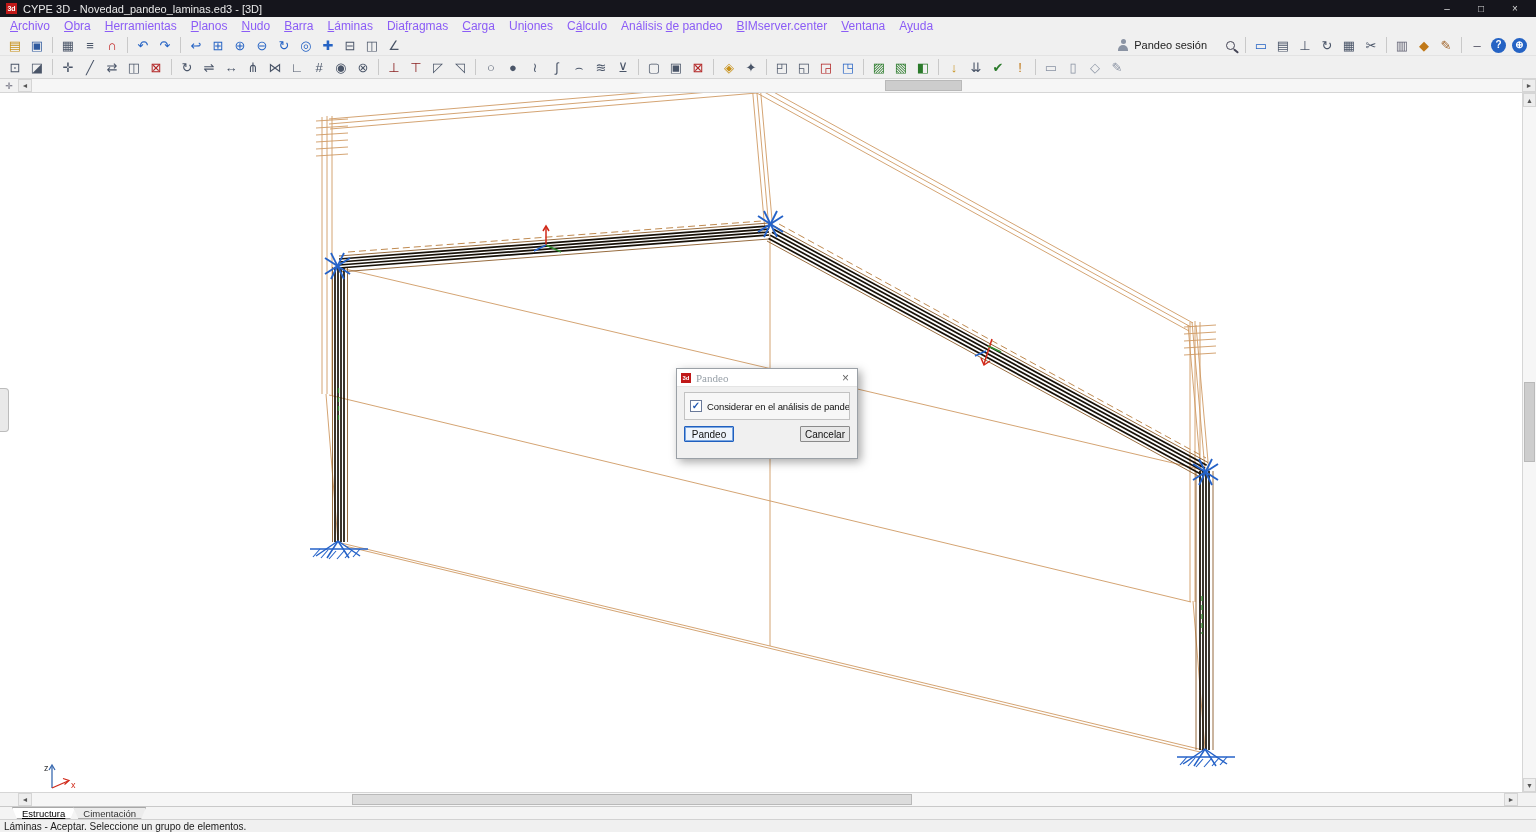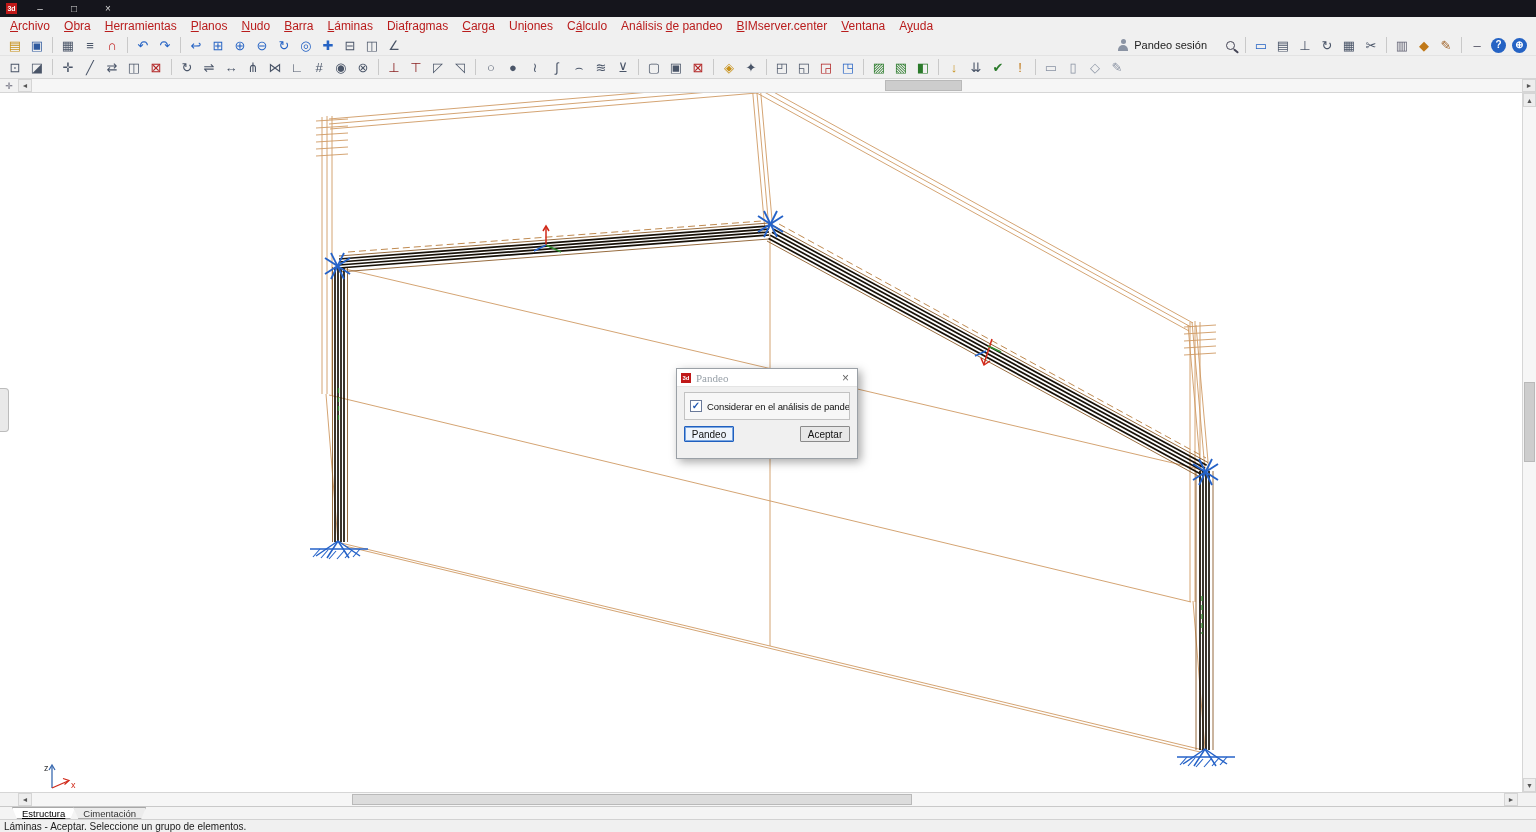--- a/index.html
+++ b/index.html
@@ -8,21 +8,21 @@
 
 
 .titlebar{position:absolute;left:0;top:0;width:100%;height:17px;background:#15151c;color:#e8e8e8;display:flex;align-items:center;padding:0 4px;font-size:11px;z-index:30;}
 .app-icon{width:11px;height:11px;background:#c01818;color:#fff;font-size:7px;font-weight:bold;display:flex;align-items:center;justify-content:center;margin:0 6px 0 2px;flex:none;}
 .title-text{flex:1;white-space:nowrap;overflow:hidden;}
 .win-btns{display:flex;}
 .win-btn{width:34px;text-align:center;color:#d8d8d8;font-size:10px;line-height:16px;}
 
 
 .menubar{position:absolute;left:0;top:17px;width:100%;height:18px;background:#f0f0f0;display:flex;align-items:center;padding-left:3px;z-index:30;}
-.menu-item{padding:1px 7px;font-size:12px;color:#b91c1c;white-space:nowrap;}
+.menu-item{padding:1px 7px;font-size:12px;color:#8b5cf6;white-space:nowrap;}
 
 
 .toolbar{position:absolute;left:0;width:100%;background:#f0f0f0;display:flex;align-items:center;z-index:30;}
 .toolbar.row1{top:35px;height:21px;border-bottom:1px solid #e3e3e3;padding-left:4px;}
 .toolbar.row2{top:56px;height:23px;border-bottom:1px solid #d5d5d5;padding-left:4px;}
 .tbicon{width:20px;height:18px;display:inline-flex;align-items:center;justify-content:center;font-size:13px;line-height:1;color:#4a5568;margin:0 1px;border:1px solid transparent;border-radius:2px;flex:none;}
 .tbicon.round{width:15px;height:15px;border-radius:50%;font-size:10px;font-weight:bold;margin:0 3px;}
 .tbsep{width:1px;height:16px;background:#c9c9c9;margin:0 4px;flex:none;}
 .tb-right{margin-left:auto;display:flex;align-items:center;padding-right:6px;}
 .signin{display:flex;align-items:center;gap:5px;font-size:11px;color:#222;padding:1px 7px;margin-right:4px;border:1px solid transparent;border-radius:2px;}
@@ -68,20 +68,21 @@
 .sheet-tab{padding:0 10px;display:flex;align-items:center;background:#ececec;color:#333;box-shadow:inset 0 0 0 1px #a8a8a8;clip-path:polygon(0 0,100% 0,calc(100% - 5px) 100%,5px 100%);margin-right:-2px;}
 .sheet-tab.active{background:#ffffff;color:#000;text-decoration:underline;}
 .statusbar{position:absolute;left:0;top:819px;width:100%;height:13px;background:#f0f0f0;border-top:1px solid #d2d2d2;font-size:10px;color:#1a1a1a;display:flex;align-items:center;padding-left:4px;z-index:30;}
 u{text-decoration:underline;}
 </style>
 </head>
 <body>
 
 <div class="titlebar">
   <span class="app-icon">3d</span>
+  <span class="title-text">CYPE 3D - Novedad_pandeo_laminas.ed3 - [3D]</span>
   <span class="win-btns">
     <span class="win-btn">–</span>
     <span class="win-btn">□</span>
     <span class="win-btn close">×</span>
   </span>
 </div>
 
 <div class="menubar">
     <span class="menu-item"><u>A</u>rchivo</span>
     <span class="menu-item"><u>O</u>bra</span>
@@ -403,21 +404,21 @@
   </div>
   <div class="dlg-body">
     <div class="dlg-group">
       <label class="dlg-check">
         <span class="checkbox">✓</span>
         <span>Considerar en el análisis de pandeo</span>
       </label>
     </div>
     <div class="dlg-buttons">
       <button class="btn default">Pandeo</button>
-      <button class="btn">Aceptar</button>
+      <button class="btn">Cancelar</button>
     </div>
   </div>
 </div>
 
 <div class="tabsrow">
     <span class="sheet-tab active">Estructura</span>
     <span class="sheet-tab">Cimentación</span>
   </div>
 <div class="statusbar">
   <span>Láminas - Aceptar. Seleccione un grupo de elementos.</span>

